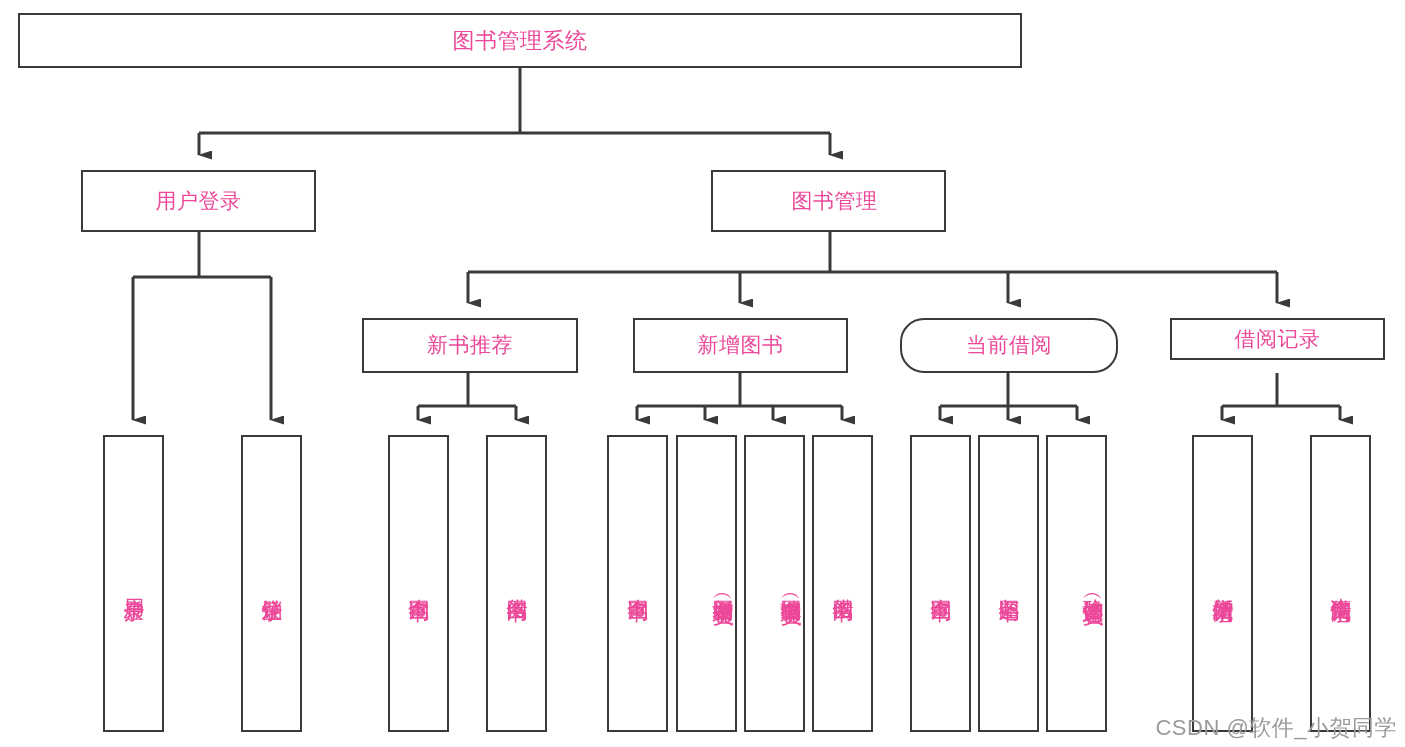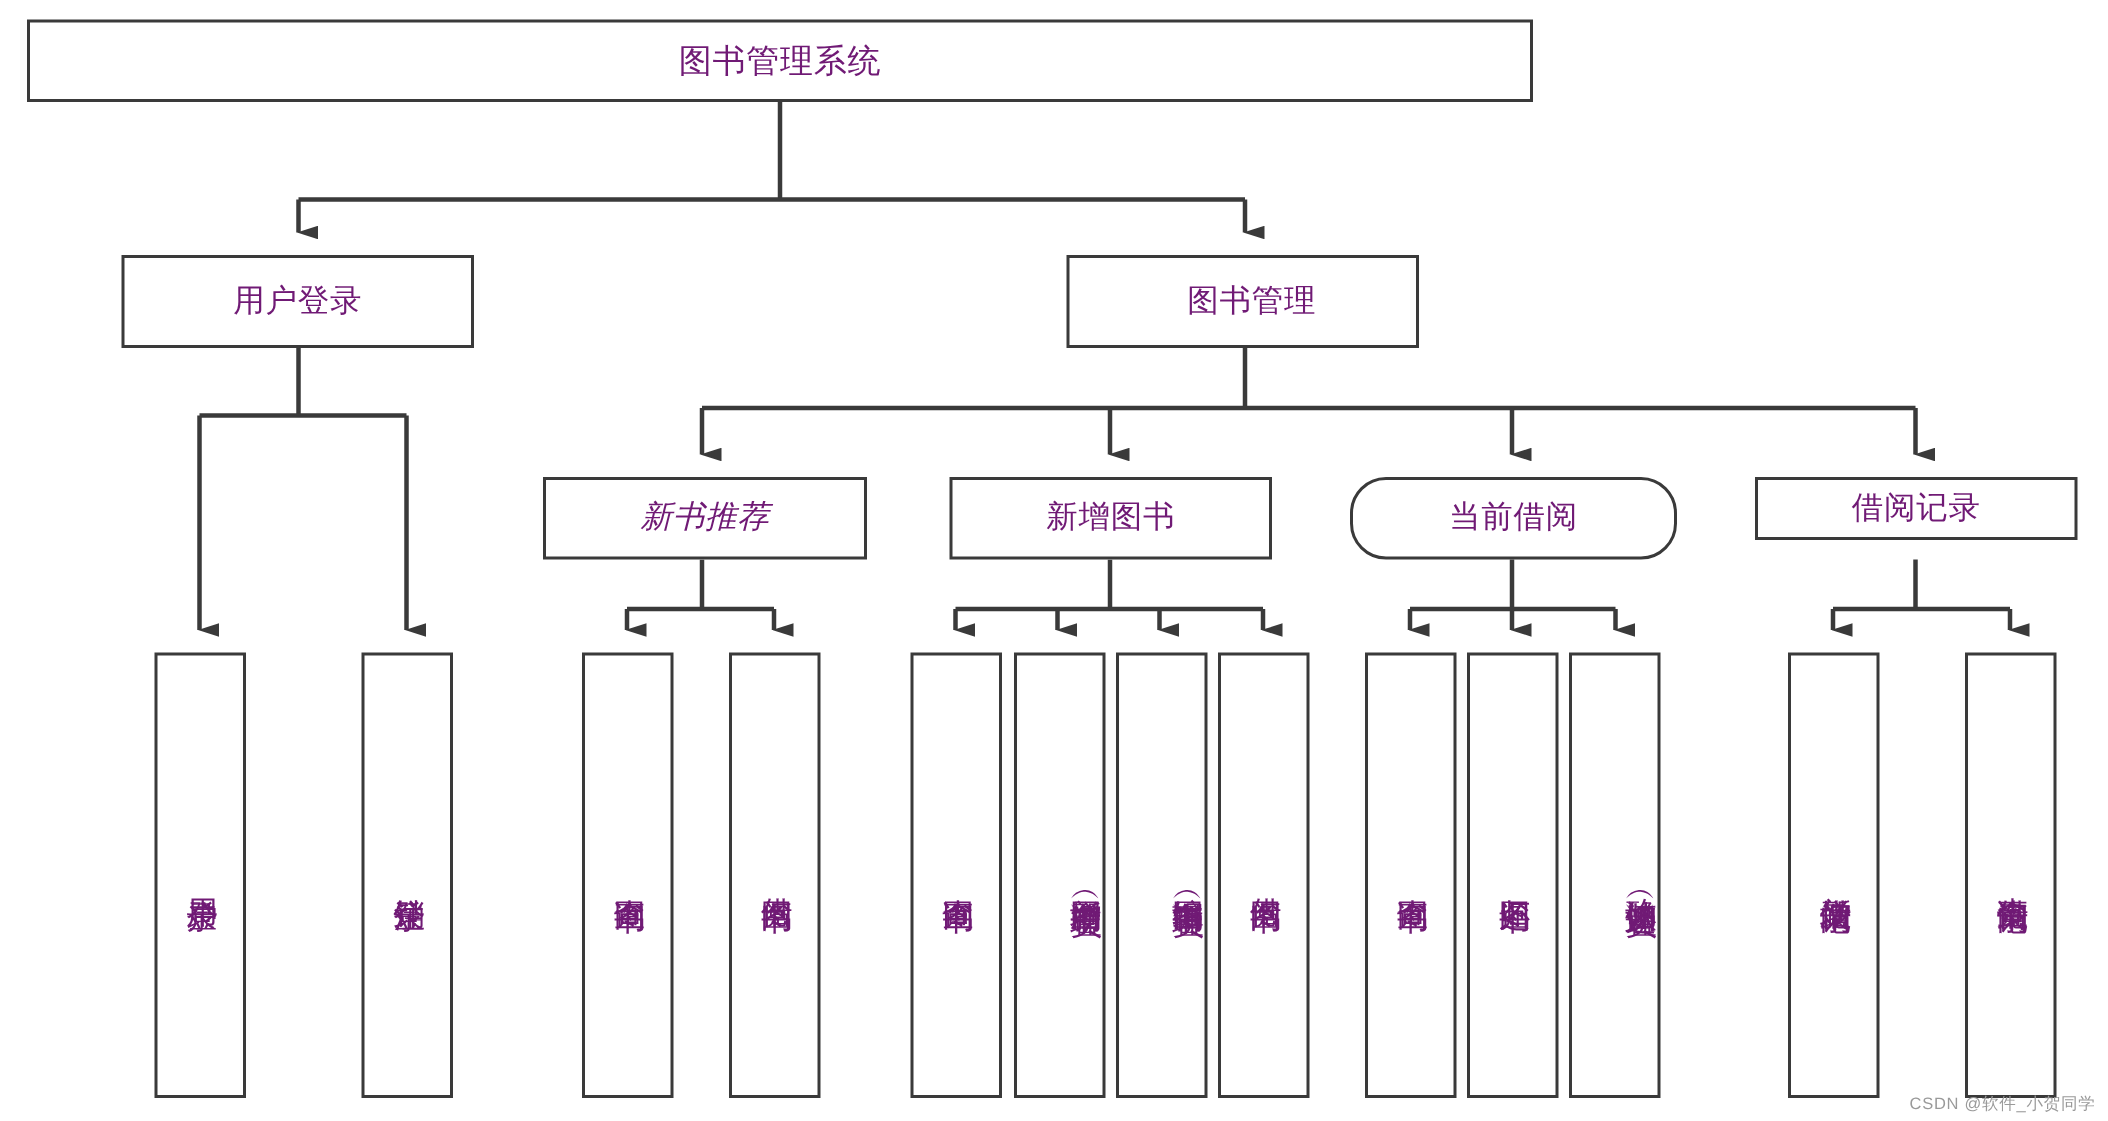--- a/index.html
+++ b/index.html
@@ -25,21 +25,21 @@
     height: 747px;
   }
   .node {
     position: absolute;
     box-sizing: border-box;
     background: #ffffff;
     border: 2px solid #3a3a3a;
     display: flex;
     align-items: center;
     justify-content: center;
-    color: #701a75;
+    color: #ec4899;
     line-height: 1.18;
   }
   .node-horizontal {
     font-size: 21px;
     letter-spacing: 0.5px;
   }
   .node-root {
     font-size: 22px;
   }
   .node-vertical {
@@ -56,21 +56,21 @@
     align-items: center;
     padding-top: 0;
   }
   .node-label {
     display: block;
   }
   #watermark {
     position: absolute;
     right: 8px;
     bottom: 4px;
-    font-size: 11px;
+    font-size: 22px;
     color: #9a9a9a;
     white-space: nowrap;
     letter-spacing: 0.5px;
   }
 </style>
 </head>
 <body>
 
 <div id="diagram-root">
 
@@ -129,21 +129,21 @@
   </div>
 
   <div class="node node-horizontal" style="left:81px; top:170px; width:235px; height:62px;">
     <span class="node-label">用户登录</span>
   </div>
 
   <div class="node node-horizontal" style="left:711px; top:170px; width:235px; height:62px;padding-left:12px;">
     <span class="node-label">图书管理</span>
   </div>
 
-  <div class="node node-horizontal" style="left:362px; top:318px; width:216px; height:55px;font-style:italic;">
+  <div class="node node-horizontal" style="left:362px; top:318px; width:216px; height:55px;">
     <span class="node-label">新书推荐</span>
   </div>
 
   <div class="node node-horizontal" style="left:633px; top:318px; width:215px; height:55px;">
     <span class="node-label">新增图书</span>
   </div>
 
   <div class="node node-horizontal" style="left:900px; top:318px; width:218px; height:55px;border-radius:24px;">
     <span class="node-label">当前借阅</span>
   </div>

